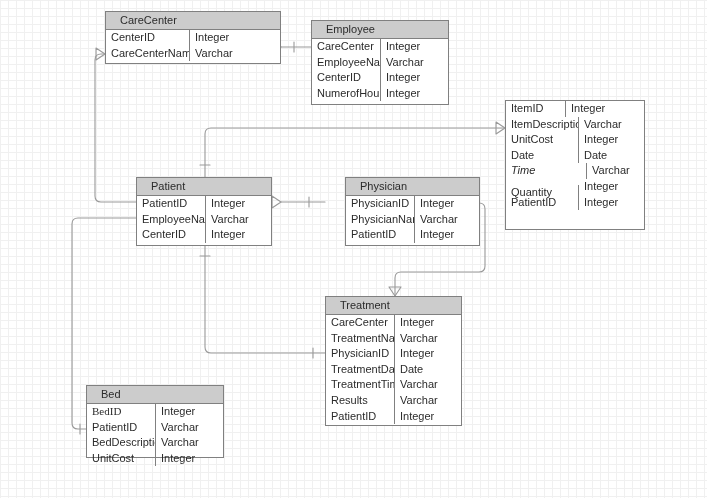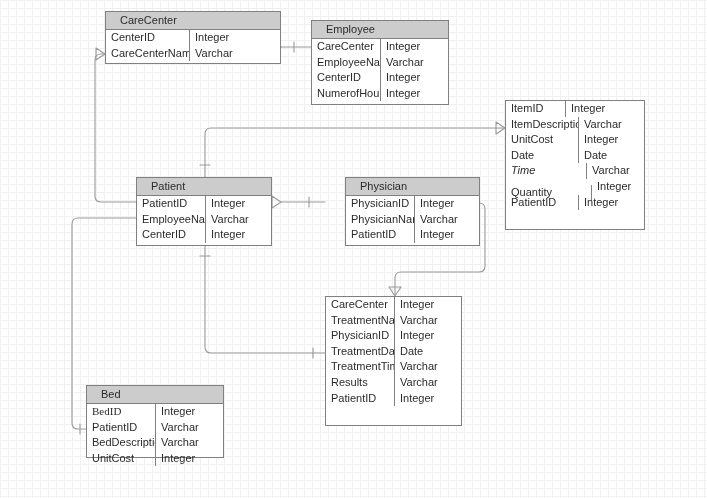--- a/index.html
+++ b/index.html
@@ -177,21 +177,21 @@
         </div>
         <div class="attr-row">
           <div class="attr-name" style="width: 73px;">Date</div>
           <div class="attr-type">Date</div>
         </div>
         <div class="attr-row">
           <div class="attr-name" style="width: 81px; font-style: italic;">Time</div>
           <div class="attr-type">Varchar</div>
         </div>
         <div class="attr-row">
-          <div class="attr-name" style="width: 86px; margin-top: 12px;">Quantity</div>
+          <div class="attr-name" style="width: 73px; margin-top: 12px;">Quantity</div>
           <div class="attr-type">Integer</div>
         </div>
         <div class="attr-row">
           <div class="attr-name" style="width: 73px;">PatientID</div>
           <div class="attr-type">Integer</div>
         </div>
       </div>
       <div class="entity" style="left: 136px; top: 177px; width: 136px; height: 69px;">
         <div class="entity-title">Patient</div>
         <div class="attr-row">
@@ -216,20 +216,21 @@
         <div class="attr-row">
           <div class="attr-name" style="width: 69px;">PhysicianName</div>
           <div class="attr-type">Varchar</div>
         </div>
         <div class="attr-row">
           <div class="attr-name" style="width: 69px;">PatientID</div>
           <div class="attr-type">Integer</div>
         </div>
       </div>
       <div class="entity" style="left: 325px; top: 296px; width: 137px; height: 130px;">
+        <div class="entity-title">Treatment</div>
         <div class="attr-row">
           <div class="attr-name" style="width: 69px;">CareCenter</div>
           <div class="attr-type">Integer</div>
         </div>
         <div class="attr-row">
           <div class="attr-name" style="width: 69px;">TreatmentName</div>
           <div class="attr-type">Varchar</div>
         </div>
         <div class="attr-row">
           <div class="attr-name" style="width: 69px;">PhysicianID</div>

